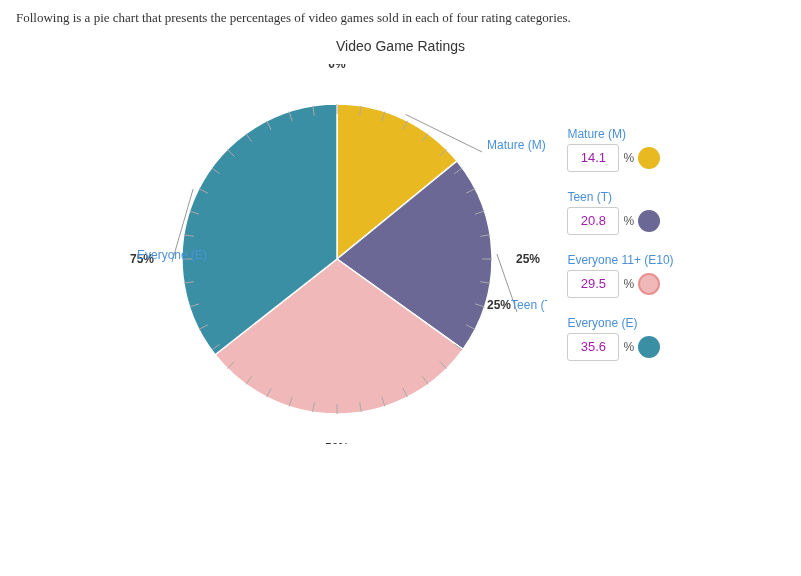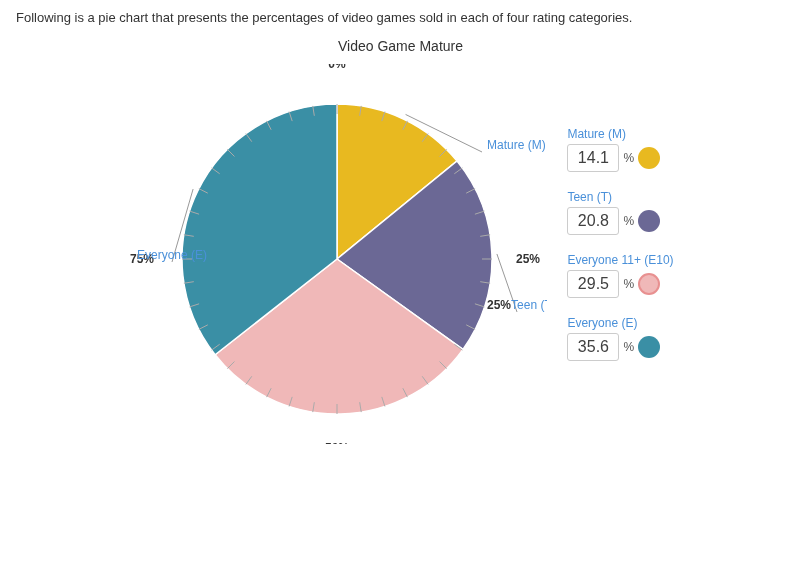--- a/index.html
+++ b/index.html
@@ -9,20 +9,21 @@
       width: 801px;
       height: 576px;
       overflow: hidden;
       font-size: 13px;
     }
     .intro-text {
       padding: 8px 16px 4px 16px;
       font-size: 13px;
       color: #333;
       line-height: 1.5;
+      font-family: Liberation Serif, serif;
     }
     .chart-title {
       text-align: center;
       font-size: 14px;
       color: #333;
       margin-top: 6px;
       margin-bottom: 0px;
     }
     .main-container {
       display: flex;
@@ -61,43 +62,43 @@
       display: flex;
       align-items: center;
       gap: 4px;
     }
     .legend-input {
       width: 52px;
       height: 28px;
       border: 1px solid #ccc;
       border-radius: 3px;
       text-align: center;
-      font-size: 16px;
-      color: #404040;
+      font-size: 13px;
+      color: #a21caf;
       background: #fff;
     }
     .legend-pct {
       font-size: 12px;
       color: #555;
     }
     .legend-circle {
       width: 22px;
       height: 22px;
       border-radius: 50%;
       display: inline-block;
     }
   </style>
 </head>
 <body>
 
 <div class="intro-text">
   <span>Following is a pie chart that presents the percentages of video games sold in each of four rating categories.</span>
 </div>
 
-<div class="chart-title">Video Game Mature</div>
+<div class="chart-title">Video Game Ratings</div>
 
 <div class="main-container">
   <div class="pie-wrapper">
     <svg class="pie-chart" viewBox="0 0 420 380">
 
     <path d="M210,195 L210,40 A155,155 0 0,1 330.04797433080375,96.95162490346571 Z" fill="#e8b920" stroke="#fff" stroke-width="1.5"></path>
         <path d="M210,195 L330.04797433080375,96.95162490346571 A155,155 0 0,1 335.96759548712953,285.31702434862933 Z" fill="#6b6895" stroke="#fff" stroke-width="1.5"></path>
         <path d="M210,195 L335.96759548712953,285.31702434862933 A155,155 0 0,1 88.12529301882407,290.76824002900184 Z" fill="#f0b8b8" stroke="#fff" stroke-width="1.5"></path>
         <path d="M210,195 L88.12529301882407,290.76824002900184 A155,155 0 0,1 209.99999999999997,40 Z" fill="#3a8fa5" stroke="#fff" stroke-width="1.5"></path>
         <line x1="210" y1="40" x2="210" y2="50" stroke="#aaa" stroke-width="1"></line>

